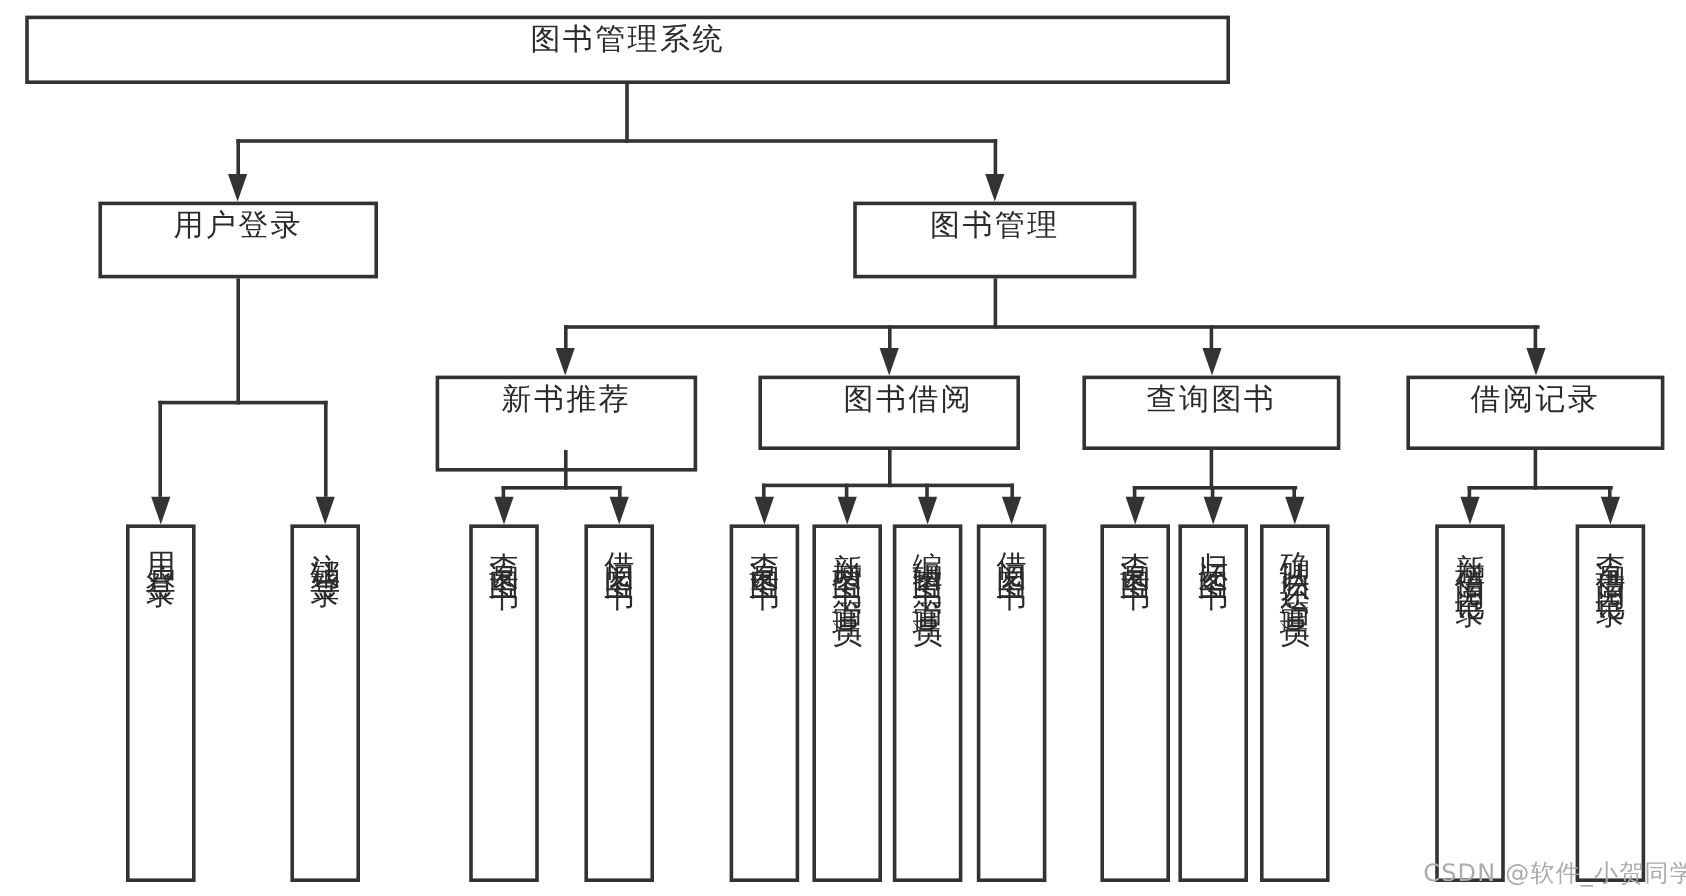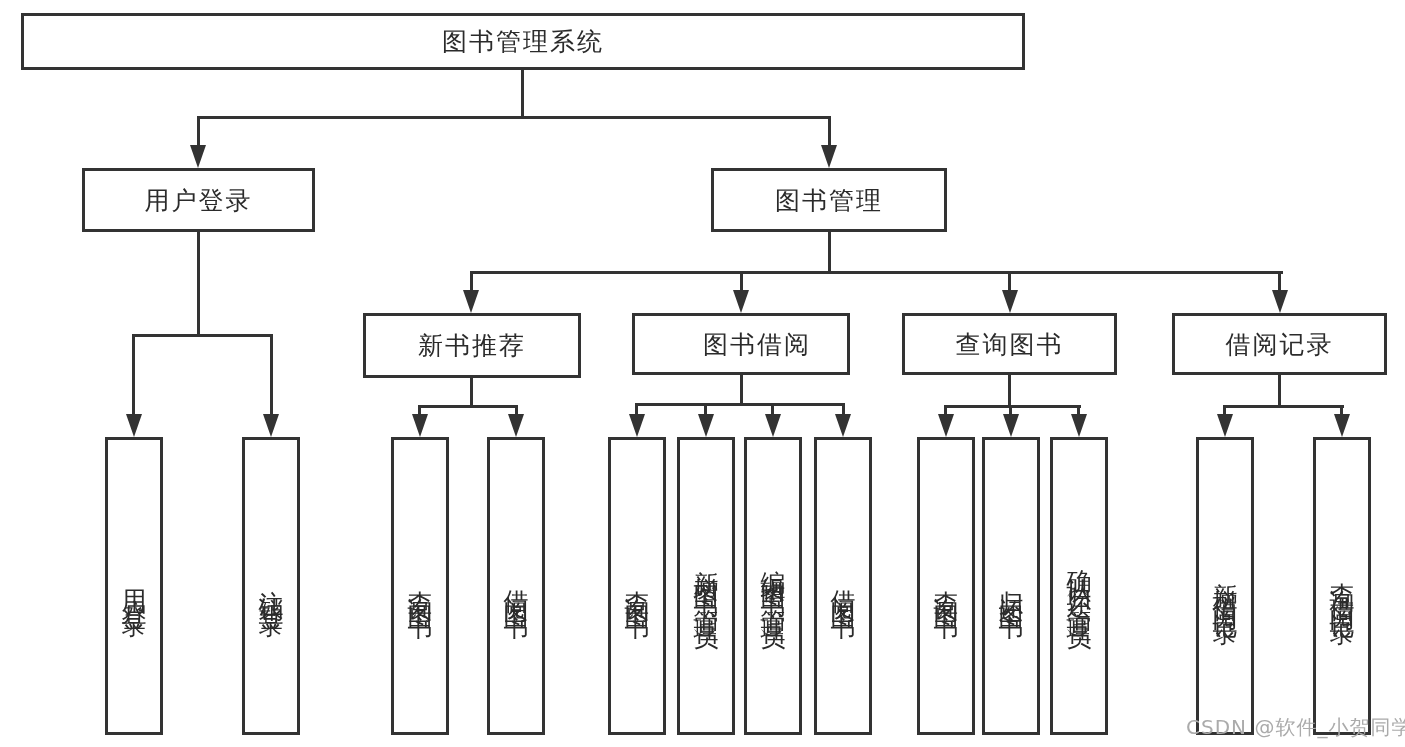--- a/index.html
+++ b/index.html
@@ -10,21 +10,21 @@
     background: #ffffff;
     font-family: "DejaVu Sans", "Liberation Sans", sans-serif;
     overflow: hidden;
   }
   .box {
     position: absolute;
     background: #ffffff;
     border: 3px solid #333333;
     box-sizing: border-box;
     display: flex;
-    align-items: center;
+    align-items: flex-start;
     justify-content: center;
   }
   .hlabel {
     font-size: 25px;
     color: #2b2b2b;
     letter-spacing: 2px;
     white-space: nowrap;
   }
   .vlabel {
     writing-mode: vertical-lr;
@@ -90,21 +90,21 @@
   <div class="line" style="left:470px; top:271px; width:813px; height:3px;"></div>
   <div class="line" style="left:470px; top:271px; width:3px; height:21px;"></div>
   <div class="arrow" style="left:463px; top:290px;"></div>
   <div class="line" style="left:740px; top:271px; width:3px; height:21px;"></div>
   <div class="arrow" style="left:733px; top:290px;"></div>
   <div class="line" style="left:1008px; top:271px; width:3px; height:21px;"></div>
   <div class="arrow" style="left:1002px; top:290px;"></div>
   <div class="line" style="left:1278px; top:271px; width:3px; height:21px;"></div>
   <div class="arrow" style="left:1272px; top:290px;"></div>
 
-  <div class="box" style="left:363px; top:313px; width:218px; height:65px;">
+  <div class="box" style="left:363px; top:313px; width:218px; height:80px;">
     <span class="hlabel">新书推荐</span>
   </div>
   <div class="box" style="left:632px; top:313px; width:218px; height:62px;padding-left:32px;">
     <span class="hlabel">图书借阅</span>
   </div>
   <div class="box" style="left:902px; top:313px; width:215px; height:62px;">
     <span class="hlabel">查询图书</span>
   </div>
   <div class="box" style="left:1172px; top:313px; width:215px; height:62px;">
     <span class="hlabel">借阅记录</span>

